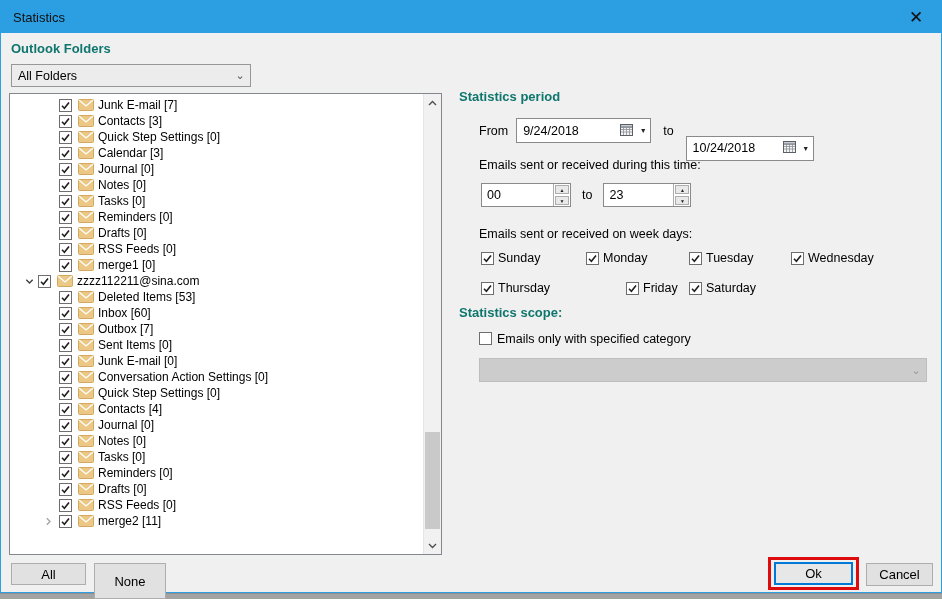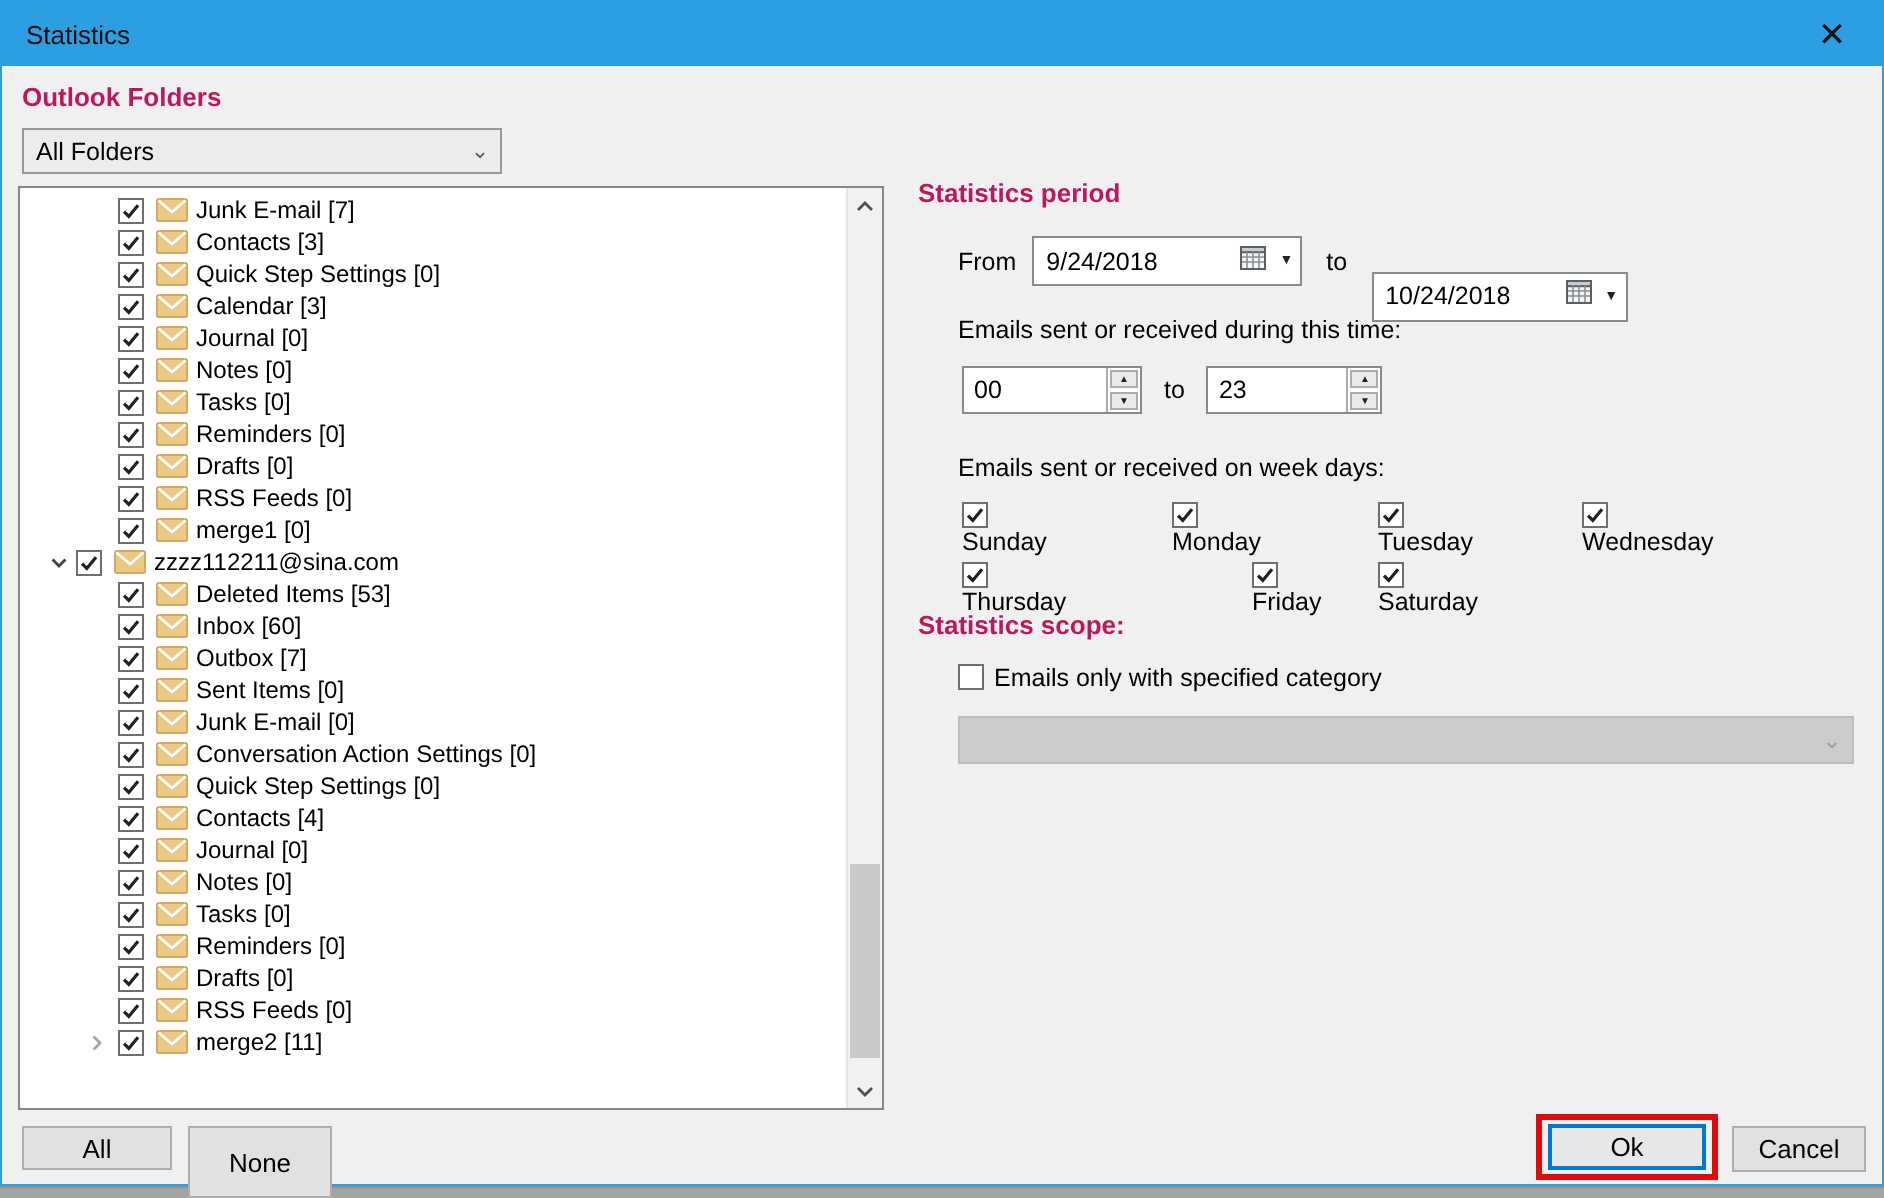--- a/index.html
+++ b/index.html
@@ -5,21 +5,21 @@
   html,body{margin:0;padding:0;background:#a3a3a3;}
   body{width:942px;height:599px;overflow:hidden;font-family:"Liberation Sans",sans-serif;-webkit-font-smoothing:antialiased;}
   #dialog{position:relative;width:940px;height:591px;background:#f0f0f0;border:1px solid #2b9fe2;}
   #understrip{height:6px;background:#a3a3a3;border-top:1px solid #8f8f8f;}
 
   
   #titlebar{position:absolute;left:0;top:0;width:100%;height:32px;background:#2b9fe2;display:flex;align-items:center;}
   #title-text{color:#0f0f0f;font-size:13px;padding-left:12px;}
   #close-btn{position:absolute;right:10px;top:0;width:30px;height:32px;display:flex;align-items:center;justify-content:center;color:#111;font-size:17px;cursor:pointer;}
 
-  .bold-label{position:absolute;font-size:13px;font-weight:bold;color:#be185d;text-align:right;}
+  .bold-label{position:absolute;font-size:13px;font-weight:bold;color:#0f766e;text-align:right;}
   .plain-label{position:absolute;font-size:12.5px;color:#000;}
 
   
   #folders-select{position:absolute;left:10px;top:63px;width:240px;height:23px;background:#ececec;border:1px solid #979797;display:flex;align-items:center;box-sizing:border-box;}
   #folders-select .val{flex:1;font-size:12.5px;padding-left:6px;color:#000;}
   .chev{width:20px;text-align:center;color:#5a5a5a;font-size:11px;}
 
   
   #listbox{position:absolute;left:8px;top:92px;width:433px;height:462px;background:#fff;border:1px solid #828790;box-sizing:border-box;overflow:hidden;}
   #tree-rows{position:absolute;left:0;top:3px;right:17px;}
@@ -54,21 +54,21 @@
 
   #row-time{position:absolute;left:480px;top:182px;height:24px;display:flex;align-items:center;}
   .spinfield{height:24px;background:#fff;border:1px solid #8a8a8a;display:flex;box-sizing:border-box;}
   .spinfield input{border:0;outline:0;flex:1;font-size:12.5px;font-family:"Liberation Sans",sans-serif;padding-left:5px;background:transparent;min-width:0;}
   #time-from{width:90px;}
   #time-to{width:88px;margin-left:0;}
   .spincol{width:16px;display:flex;flex-direction:column;border-left:1px solid #adadad;}
   .spincol div{flex:1;background:#e9e9e9;border:1px solid #adadad;margin:1px;display:flex;align-items:center;justify-content:center;font-size:5px;color:#222;cursor:pointer;}
   #row-time .to-sep{margin:0 11px;}
 
-  .wk{position:absolute;display:flex;align-items:flex-start;font-size:12.5px;color:#000;cursor:default;flex-direction:column;}
+  .wk{position:absolute;display:flex;align-items:flex-end;font-size:12.5px;color:#000;cursor:default;}
   .wk .cbox{margin-right:4px;}
 
   #cat-row{position:absolute;left:478px;top:331px;display:flex;font-size:12.5px;color:#000;}
   #cat-row .cbox{margin-right:5px;}
   #cat-select{position:absolute;left:478px;top:357px;width:448px;height:24px;background:#cccccc;border:1px solid #bdbdbd;display:flex;align-items:center;box-sizing:border-box;}
   #cat-select .chev{margin-left:auto;color:#9a9a9a;}
 
   
   #red-box{position:absolute;left:767px;top:556px;width:85px;height:27px;border:3px solid #dd0b0b;pointer-events:none;}
   #ok-btn{left:773px;top:561px;width:79px;height:23px;border:2px solid #0078d7;background:#e7e7e7;}

